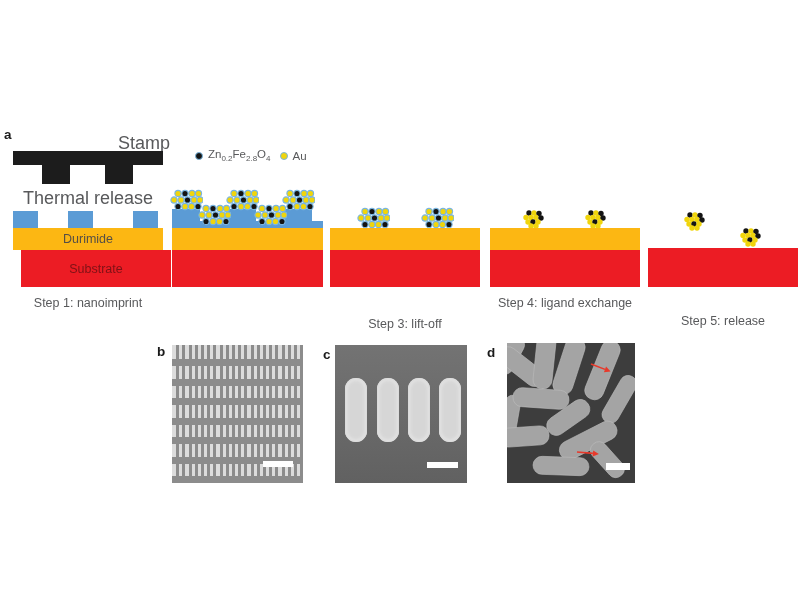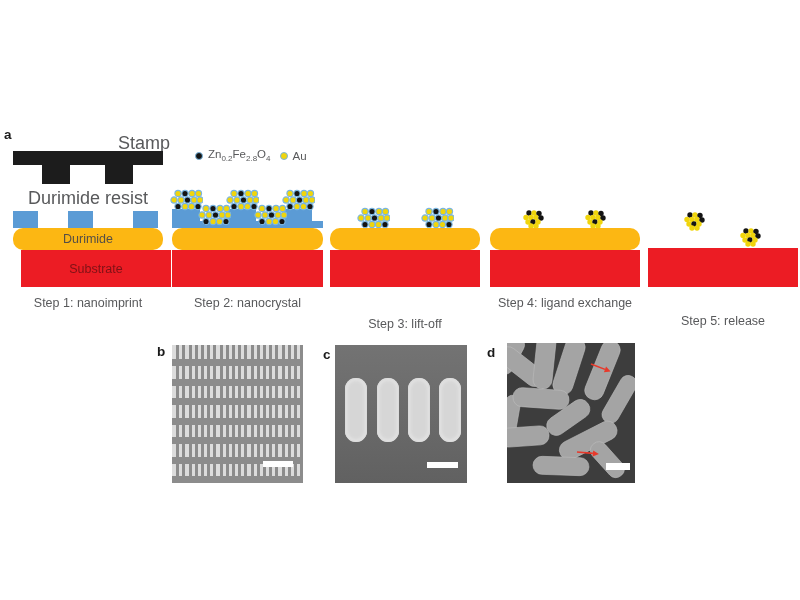--- a/index.html
+++ b/index.html
@@ -9,21 +9,21 @@
     overflow:hidden;
   }
   .abs{position:absolute;}
   .panel-letter{font-weight:bold;font-size:13.5px;color:#1a1a1a;}
   .figtext{color:var(--label-gray);font-size:18px;}
   .caption{color:var(--label-gray);font-size:12.5px;text-align:center;line-height:14px;}
 
   
   .stamp-part{background:var(--stamp-black);}
   .resist-block{background:var(--resist-blue);}
-  .layer-yellow{background:var(--durimide-yellow);display:flex;align-items:center;justify-content:center;border-radius:10px;}
+  .layer-yellow{background:var(--durimide-yellow);display:flex;align-items:center;justify-content:center;}
   .layer-red{background:var(--substrate-red);display:flex;align-items:center;justify-content:center;}
   .layer-yellow .lbl{color:var(--durimide-text);font-size:12.5px;}
   .layer-red .lbl{color:var(--substrate-text);font-size:12.5px;}
 
   
   .legend{display:flex;align-items:center;gap:5px;font-size:11.5px;color:var(--label-gray);}
   .dot{width:6px;height:6px;border-radius:50%;border:1.6px solid var(--dot-outline);display:inline-block;}
   .dot.zn{background:var(--nanocrystal-dot);}
   .dot.au{background:var(--au-dot);}
   .legend sub{font-size:8px;}
@@ -92,21 +92,21 @@
     </g>
   </defs>
 </svg>
 
 <div class="abs panel-letter" style="left:4px;top:127px;">a</div>
 
 <div class="abs figtext" style="left:110px;top:133px;width:60px;text-align:right;">Stamp</div>
 <div class="abs stamp-part" style="left:13px;top:151px;width:150px;height:14px;"></div>
 <div class="abs stamp-part" style="left:42px;top:165px;width:28px;height:19px;"></div>
 <div class="abs stamp-part" style="left:105px;top:165px;width:28px;height:19px;"></div>
-<div class="abs figtext" style="left:13px;top:188px;width:150px;text-align:center;">Durimide resist</div>
+<div class="abs figtext" style="left:13px;top:188px;width:150px;text-align:center;">Thermal release</div>
 <div class="abs resist-block" style="left:13px;top:211px;width:25px;height:17px;"></div>
 <div class="abs resist-block" style="left:68px;top:211px;width:25px;height:17px;"></div>
 <div class="abs resist-block" style="left:133px;top:211px;width:25px;height:17px;"></div>
 <div class="abs layer-yellow" style="left:13px;top:228px;width:150px;height:22px;">
   <span class="lbl">Durimide</span>
 </div>
 <div class="abs layer-red" style="left:21px;top:250px;width:150px;height:37px;">
   <span class="lbl">Substrate</span>
 </div>
 <div class="abs caption" style="left:13px;top:296px;width:150px;">Step 1: nanoimprint</div>
@@ -133,21 +133,20 @@
   </svg>
 <svg class="abs" style="left:197px;top:204px;" width="34" height="22">
     <use href="#clusterA"></use>
   </svg>
 <svg class="abs" style="left:253px;top:204px;" width="34" height="22">
     <use href="#clusterA"></use>
   </svg>
 <div class="abs layer-yellow" style="left:172px;top:228px;width:151px;height:22px;"></div>
 <div class="abs layer-red" style="left:172px;top:250px;width:151px;height:37px;"></div>
 <div class="abs caption" style="left:172px;top:296px;width:151px;">
-  <div>Step 2: nanocrystal</div>
 </div>
 
 <svg class="abs" style="left:356px;top:207px;" width="34" height="22">
     <use href="#clusterA"></use>
   </svg>
 <svg class="abs" style="left:420px;top:207px;" width="34" height="22">
     <use href="#clusterA"></use>
   </svg>
 <div class="abs layer-yellow" style="left:330px;top:228px;width:150px;height:22px;"></div>
 <div class="abs layer-red" style="left:330px;top:250px;width:150px;height:37px;"></div>

